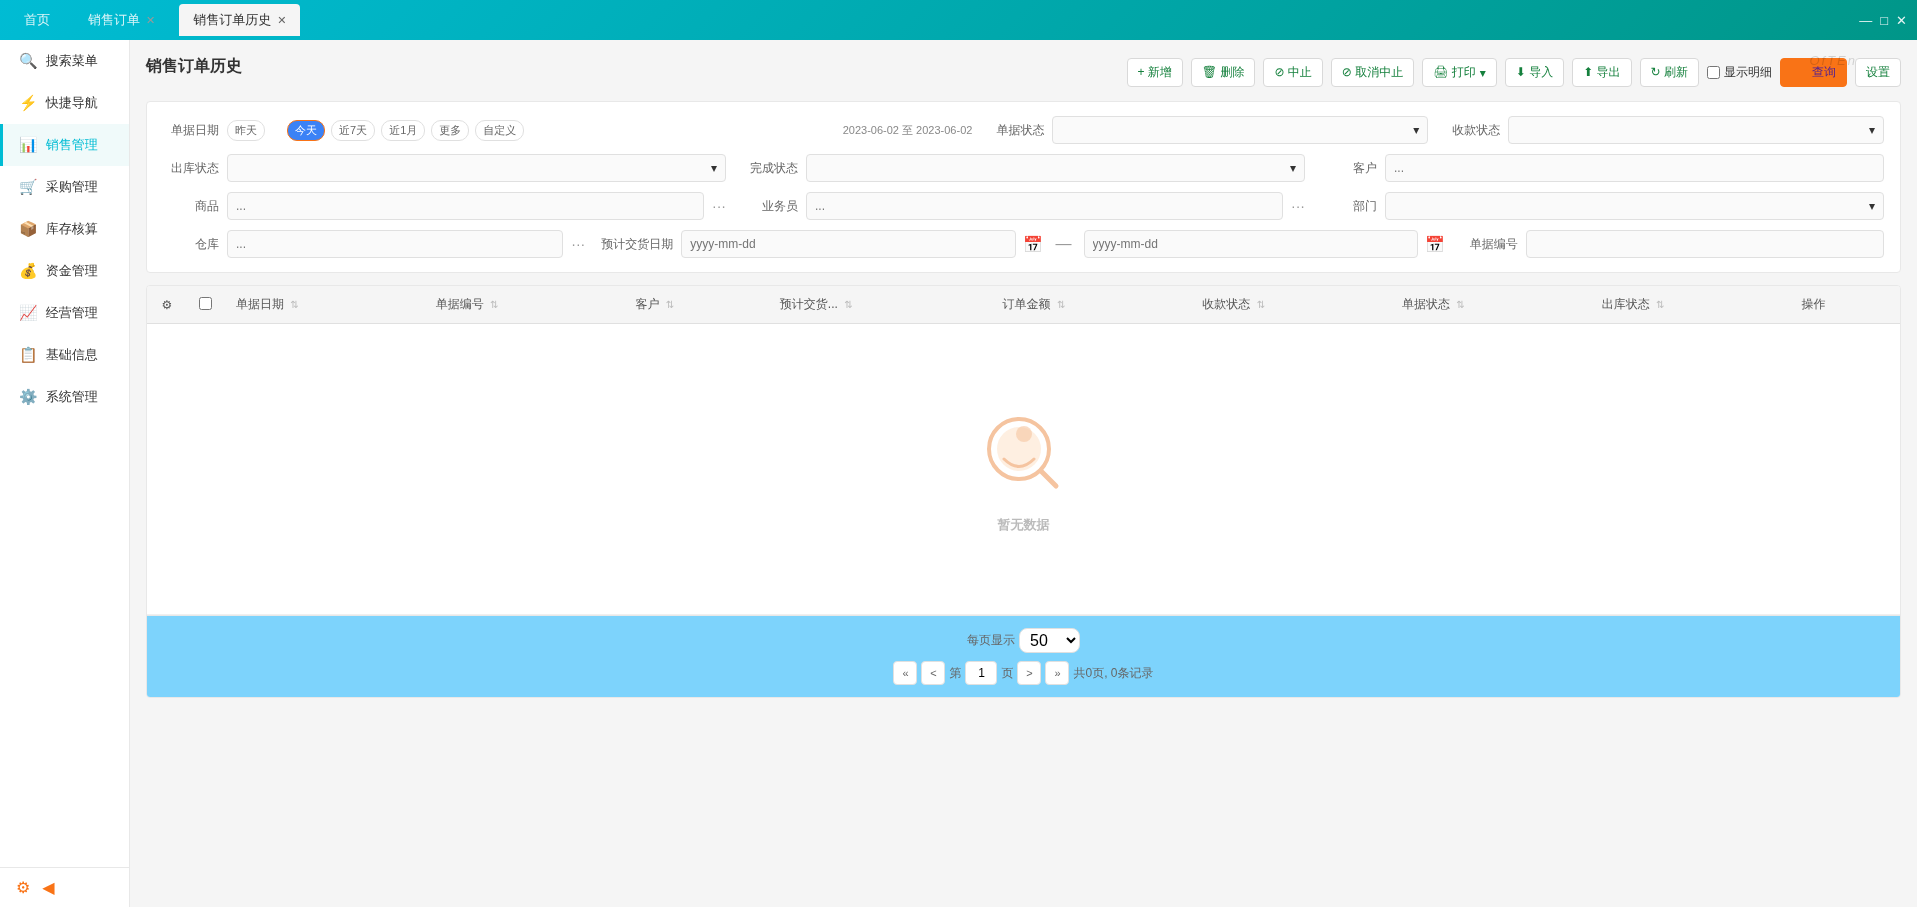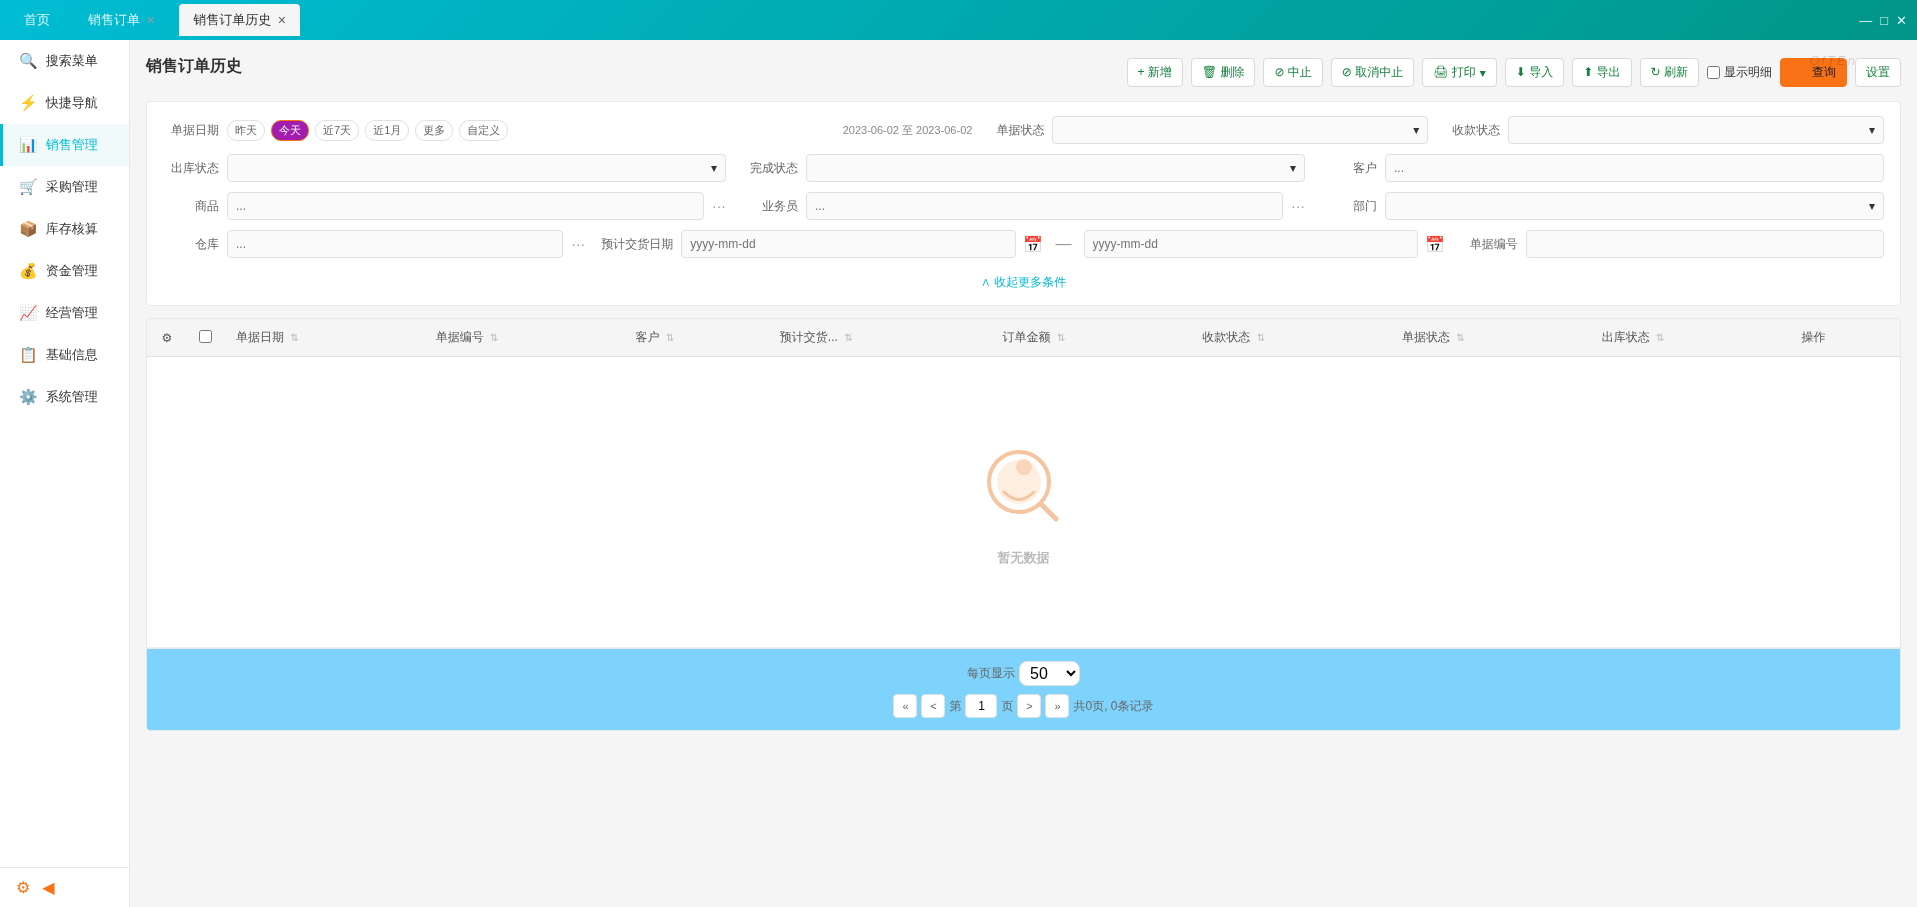--- a/index.html
+++ b/index.html
@@ -122,21 +122,21 @@
       padding: 5px 10px;
       border: 1px solid #e0e0e0;
       border-radius: 4px;
       font-size: 12px;
       cursor: pointer;
       background: #fff;
       color: #15803d;
     }
     .btn-primary {
       background: #f97316;
-      color: #0f172a;
+      color: #4c1d95;
       border-color: #f97316;
       padding-left: 31px;
     }
     .btn-outline {
       background: #fff;
       border: 1px solid #d9d9d9;
     }
     .checkbox-label {
       display: flex;
       align-items: center;
@@ -206,23 +206,24 @@
     .date-btn {
       padding: 2px 7px;
       border-radius: 10px;
       font-size: 11px;
       cursor: pointer;
       border: 1px solid #e0e0e0;
       background: #fff;
       color: #666;
     }
     .date-btn.active {
-      background: #a21caf;
+      background: #3b82f6;
       color: #fff;
       border-color: #f97316;
+      margin-left: 16px;
     }
     .filter-dots {
       color: #999;
       cursor: pointer;
       font-size: 14px;
     }
     .collapse-row {
       text-align: center;
       padding: 4px 0 0;
     }
@@ -534,26 +535,20 @@
           <span style="color:#999; padding: 0 4px;">—</span>
           <input class="filter-input" type="text" style="width: 100px;" placeholder="yyyy-mm-dd">
           <span style="cursor:pointer; color:#aaa;">📅</span>
         </div>
         <div class="filter-item">
           <span class="filter-label">单据编号</span>
           <input class="filter-input" type="text" style="">
         </div>
       </div>
 
-      <div class="collapse-row">
-        <span class="collapse-btn">
-          <span>∧</span>
-          <span>收起更多条件</span>
-        </span>
-      </div>
     </div>
 
     <div class="table-wrapper">
       <table>
         <thead>
           <tr>
             <th class="settings-th">
               <span>⚙</span>
             </th>
             <th class="checkbox-th">

